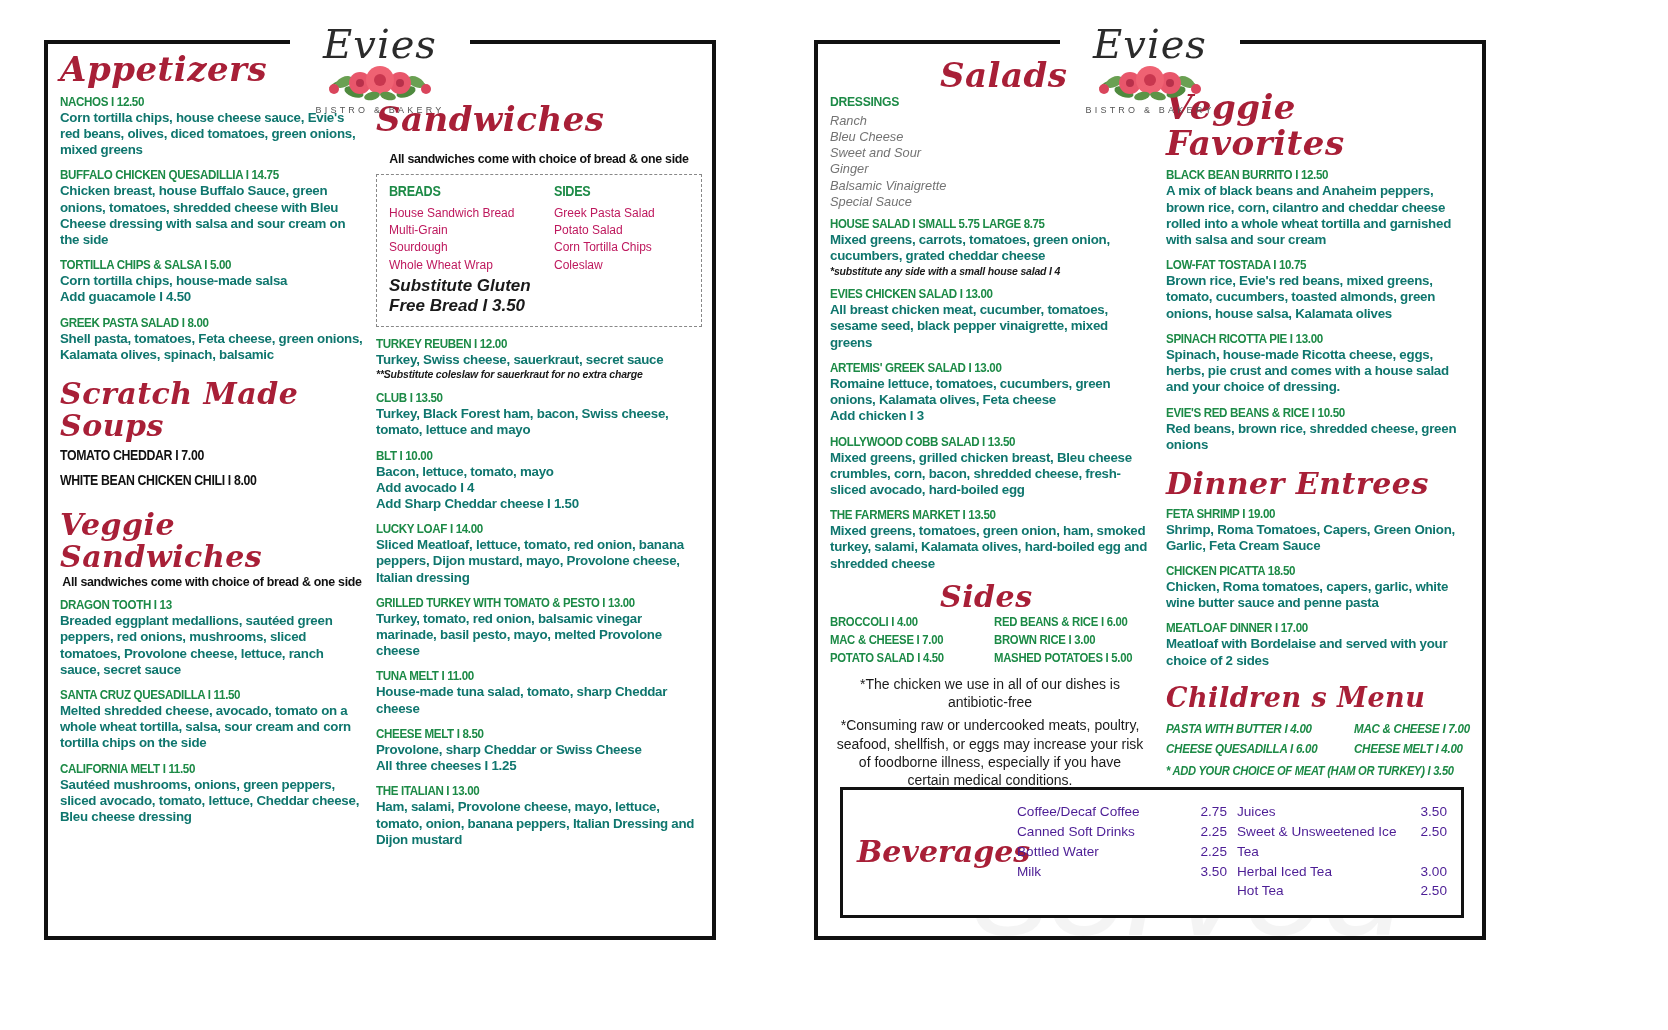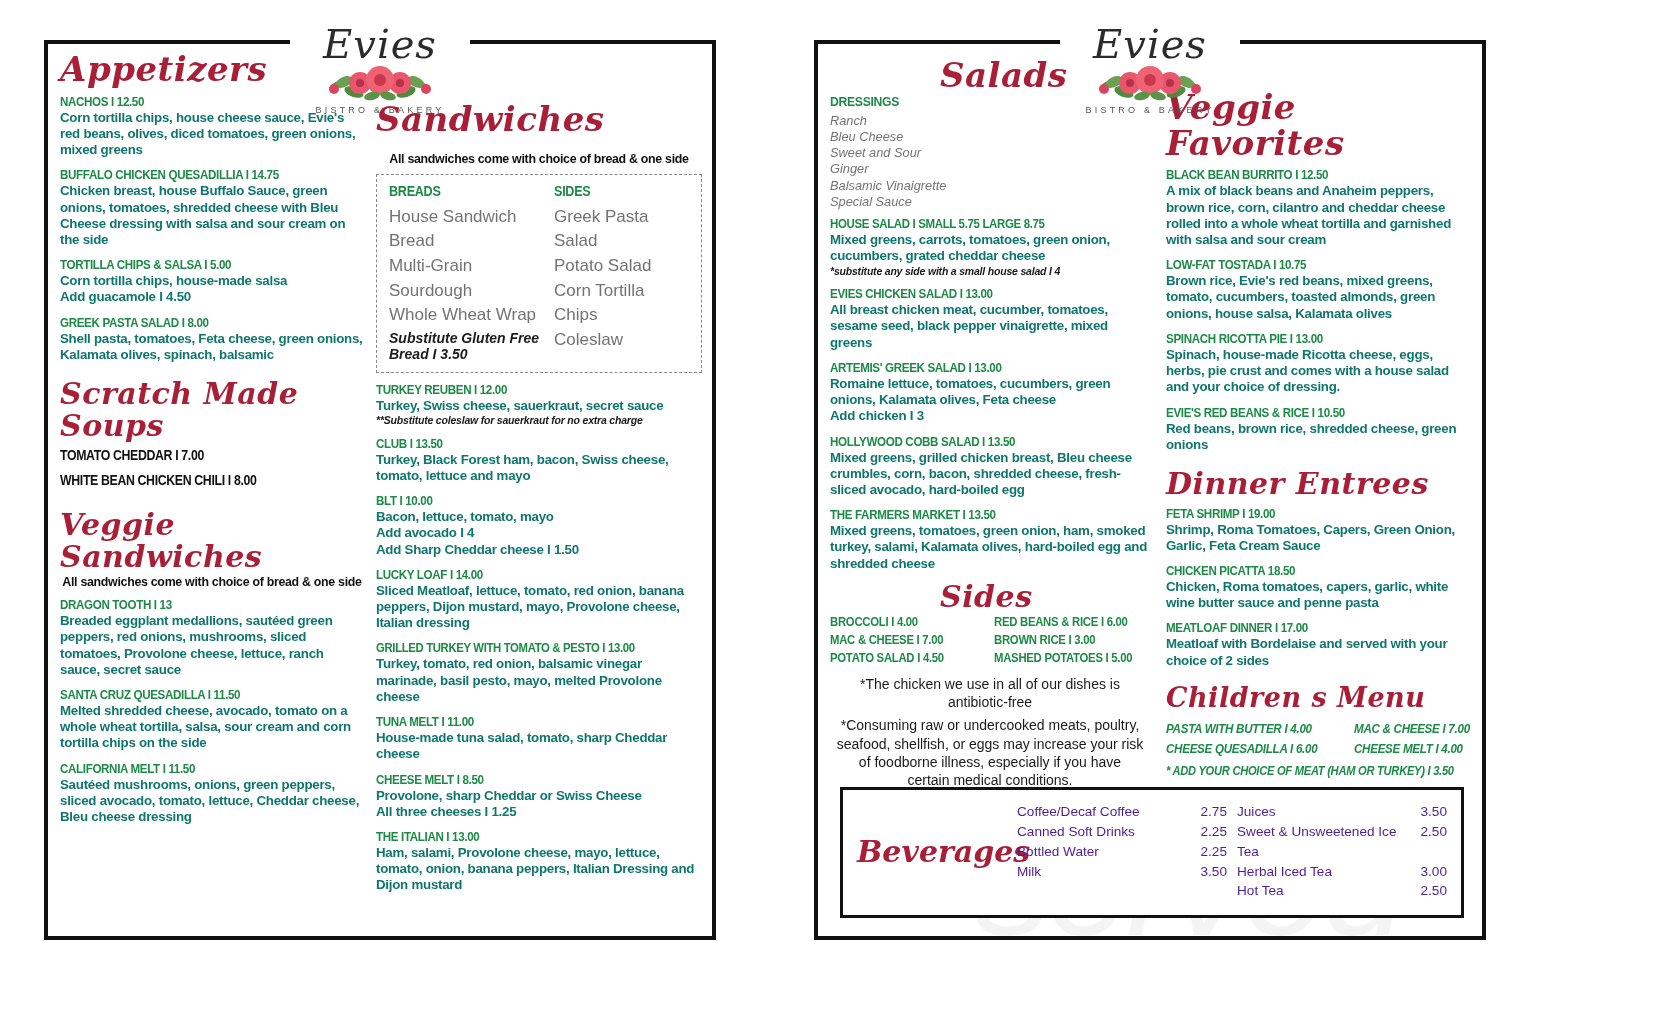--- a/index.html
+++ b/index.html
@@ -101,22 +101,22 @@
     border: 1px dashed #888; padding: 8px 12px 10px;
     display: flex; margin-bottom: 9px;
   }
   .bs-col { flex: 1; }
   .bs-col.right { flex: 0 0 135px; }
   .bs-head {
     color: #1c8a46; font-weight: 700; font-size: 14px;
     letter-spacing: -0.3px; margin-bottom: 6px;
     transform: scaleX(0.9); transform-origin: left center;
   }
-  .bs-li { font-size: 17px; color: #737373; line-height: 1.45; font-weight: 400; }
-  .bs-sub { font-size: 14px; font-style: italic; font-weight: 700; color: #1a1a1a; margin-top: 2px; }
+  .bs-li { font-size: 12px; color: #be185d; line-height: 1.45; font-weight: 400; }
+  .bs-sub { font-size: 17px; font-style: italic; font-weight: 700; color: #1a1a1a; margin-top: 2px; }
 
   
   .dress-head {
     color: #1c8a46; font-weight: 700; font-size: 13.5px; letter-spacing: -0.3px;
     transform: scaleX(0.9); transform-origin: left center; margin-bottom: 4px;
   }
   .dress-li { font-style: italic; font-size: 12.8px; color: #737373; line-height: 1.27; }
 
   
   .price-grid { display: flex; gap: 8px; margin-top: 2px; }

